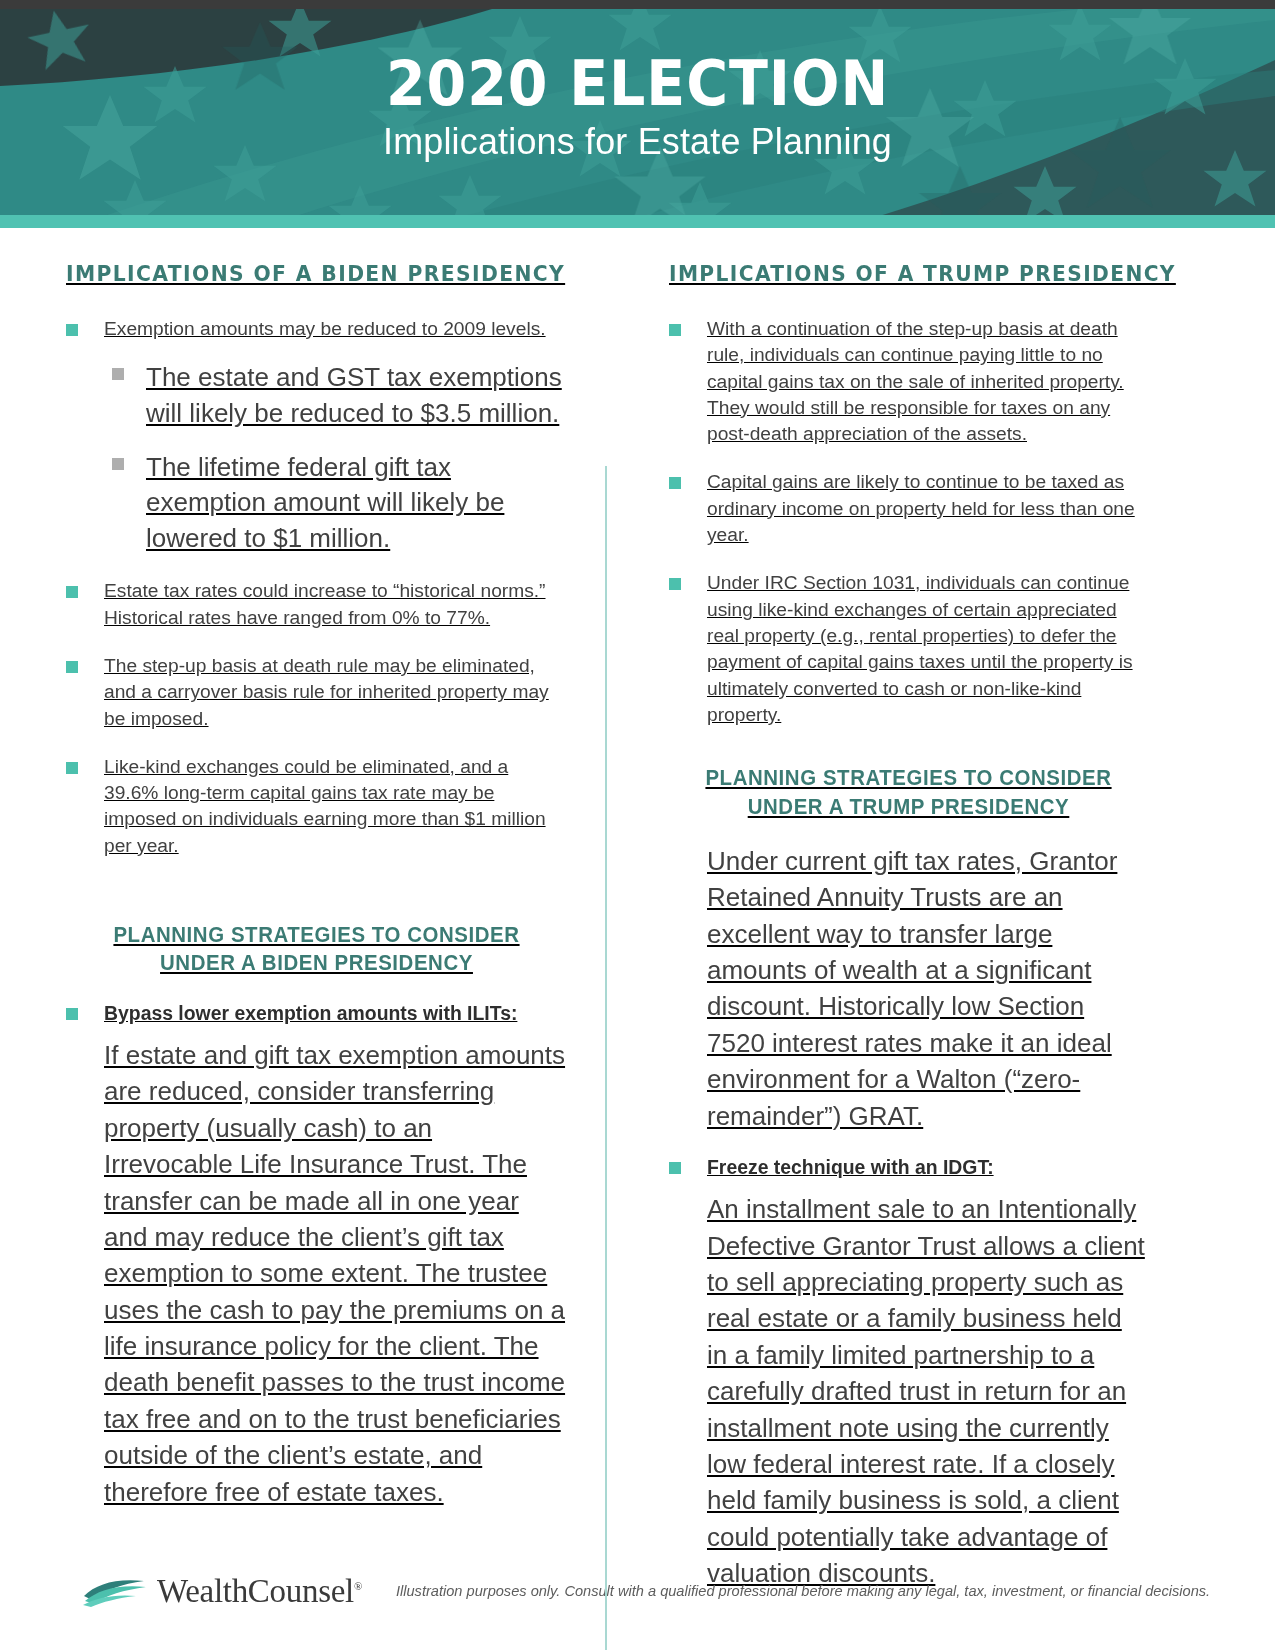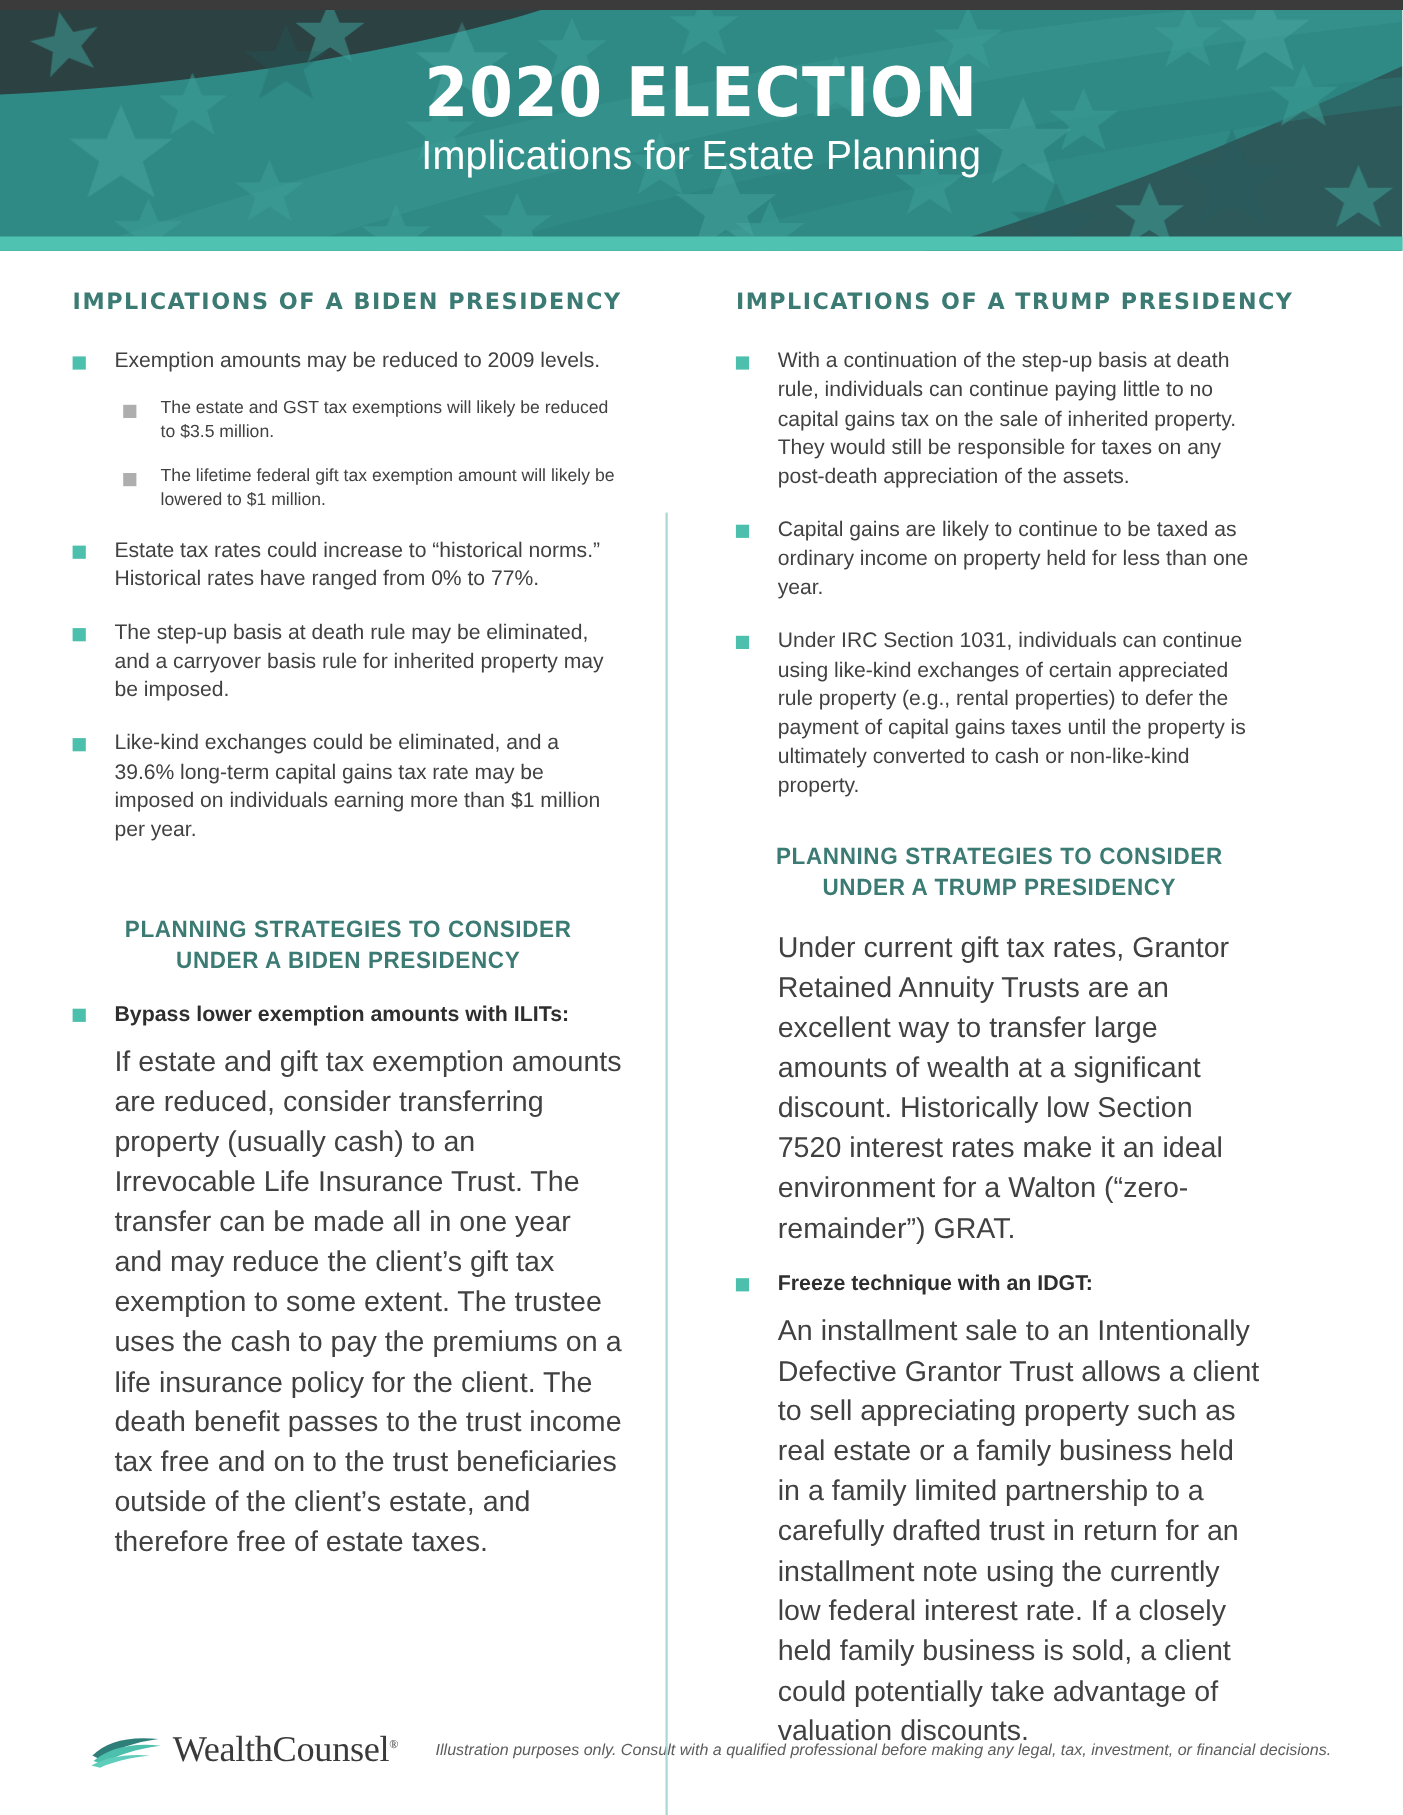--- a/index.html
+++ b/index.html
@@ -10,20 +10,21 @@
     background: #ffffff;
     font-family: "Liberation Sans", sans-serif;
   }
 
   .page {
     position: relative;
     width: 1275px;
     height: 1650px;
     background: #ffffff;
     overflow: hidden;
+    text-decoration: underline;
   }
 
   
   .header {
     position: relative;
     width: 1275px;
     height: 228px;
     background: #2f8a86;
     overflow: hidden;
   }
@@ -150,21 +151,21 @@
     background: #4cc0ad;
   }
   .bullet.gray { background: #aeaeae; }
 
   .sublist { list-style: none; margin-top: 18px; }
   .subitem {
     position: relative;
     padding-left: 42px;
     margin-bottom: 18px;
     color: #414141;
-    font-size: 16px;
+    font-size: 26px;
     line-height: 1.37;
   }
   .subitem .bullet { left: 8px; }
 
   
   .strat-section { margin-top: 62px; }
   .col-right .strat-section { margin-top: 36px; }
 
   .strat-item { position: relative; margin-bottom: 20px; }
   .strat-title {
@@ -358,21 +359,21 @@
           <li class="bitem">
             <span class="bullet"></span>
             <span>With a continuation of the step-up basis at death rule, individuals can continue paying little to no capital gains tax on the sale of inherited property. They would still be responsible for taxes on any post-death appreciation of the assets.</span>
           </li>
           <li class="bitem">
             <span class="bullet"></span>
             <span>Capital gains are likely to continue to be taxed as ordinary income on property held for less than one year.</span>
           </li>
           <li class="bitem">
             <span class="bullet"></span>
-            <span>Under IRC Section 1031, individuals can continue using like-kind exchanges of certain appreciated rule property (e.g., rental properties) to defer the payment of capital gains taxes until the property is ultimately converted to cash or non-like-kind property.</span>
+            <span>Under IRC Section 1031, individuals can continue using like-kind exchanges of certain appreciated real property (e.g., rental properties) to defer the payment of capital gains taxes until the property is ultimately converted to cash or non-like-kind property.</span>
           </li>
         </ul>
 
         <div class="strat-section">
           <div class="strat-head">PLANNING STRATEGIES TO CONSIDER UNDER A TRUMP PRESIDENCY</div>
 
           <div class="strat-item">
             <div class="strat-body">Under current gift tax rates, Grantor Retained Annuity Trusts are an excellent way to transfer large amounts of wealth at a significant discount. Historically low Section 7520 interest rates make it an ideal environment for a Walton (“zero-remainder”) GRAT.</div>
           </div>
 

